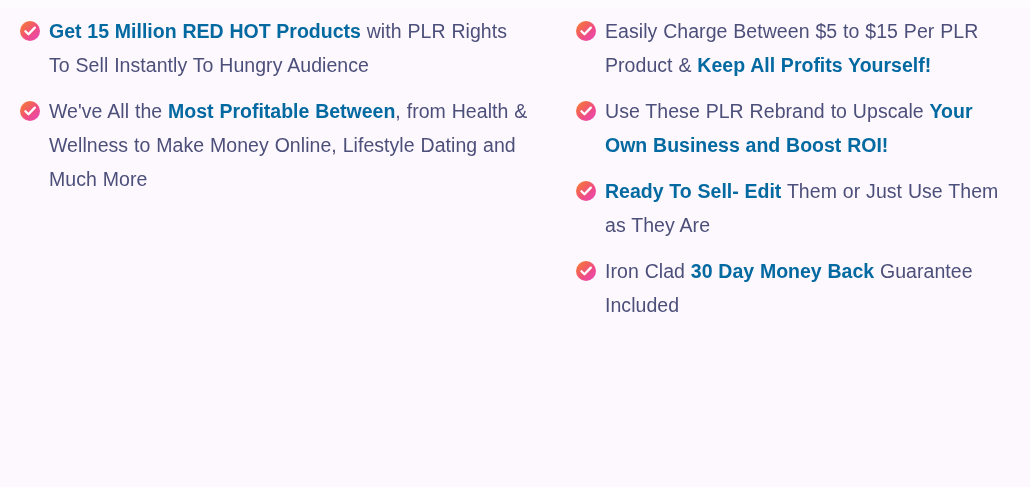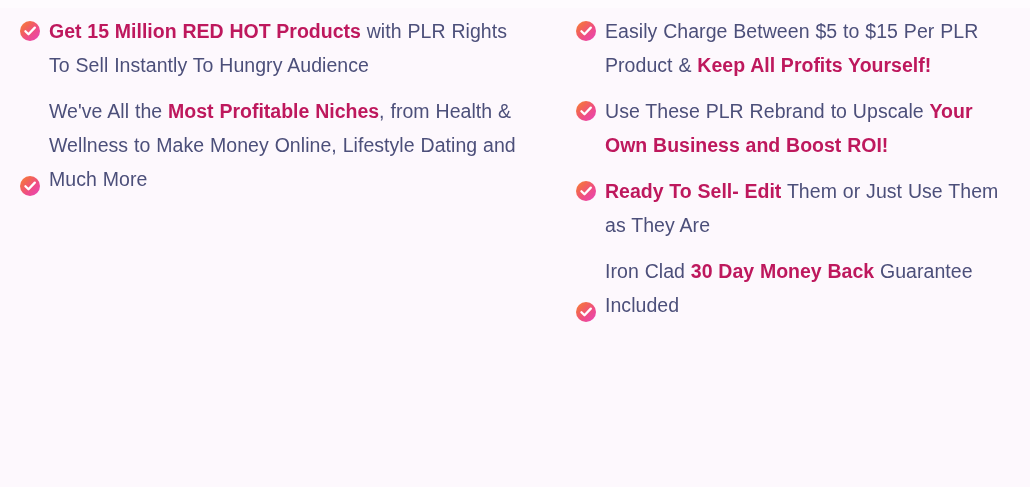--- a/index.html
+++ b/index.html
@@ -59,21 +59,20 @@
 
   .benefit-item {
     display: flex;
     flex-direction: row;
     align-items: flex-start;
     margin-bottom: 12px;
   }
 
   .benefit-item:last-child {
     margin-bottom: 0;
-    align-items: flex-end;
   }
 
   .check-icon {
     flex: 0 0 auto;
     width: 20px;
     height: 20px;
     margin-top: 7px;
     margin-right: 9px;
     border-radius: 50%;
     background: linear-gradient(135deg, #f9833f 0%, #f3684f 28%, #ef4d86 60%, #e845bd 100%);
@@ -94,21 +93,21 @@
     flex: 1 1 auto;
     font-size: 19.5px;
     line-height: 34px;
     color: #4c4f7a;
     letter-spacing: 0.05px;
     word-spacing: 0.4px;
   }
 
   .benefit-text b {
     font-weight: bold;
-    color: #be185d;
+    color: #0369a1;
     letter-spacing: 0px;
   }
 </style>
 </head>
 <body>
 
 <div id="benefits-section">
 
   <div class="benefit-column" id="benefit-column-left">
       <div class="benefit-item">
@@ -118,21 +117,21 @@
           </svg>
         </span>
         <div class="benefit-text"><b>Get 15 Million RED HOT Products</b><span> with PLR Rights To Sell Instantly To Hungry Audience</span></div>
       </div>
       <div class="benefit-item">
         <span class="check-icon">
           <svg viewBox="0 0 20 20" aria-hidden="true">
             <path d="M5.4 10.2 L8.5 13.3 L14.8 6.6" fill="none" stroke="#ffffff" stroke-width="2.3" stroke-linecap="round" stroke-linejoin="round"></path>
           </svg>
         </span>
-        <div class="benefit-text"><span>We've All the </span><b>Most Profitable Niches</b><span>, from Health &amp; Wellness to Make Money Online, Lifestyle Dating and Much More</span></div>
+        <div class="benefit-text"><span>We've All the </span><b>Most Profitable Between</b><span>, from Health &amp; Wellness to Make Money Online, Lifestyle Dating and Much More</span></div>
       </div>
     </div>
 
   <div class="benefit-column" id="benefit-column-right">
       <div class="benefit-item">
         <span class="check-icon">
           <svg viewBox="0 0 20 20" aria-hidden="true">
             <path d="M5.4 10.2 L8.5 13.3 L14.8 6.6" fill="none" stroke="#ffffff" stroke-width="2.3" stroke-linecap="round" stroke-linejoin="round"></path>
           </svg>
         </span>

